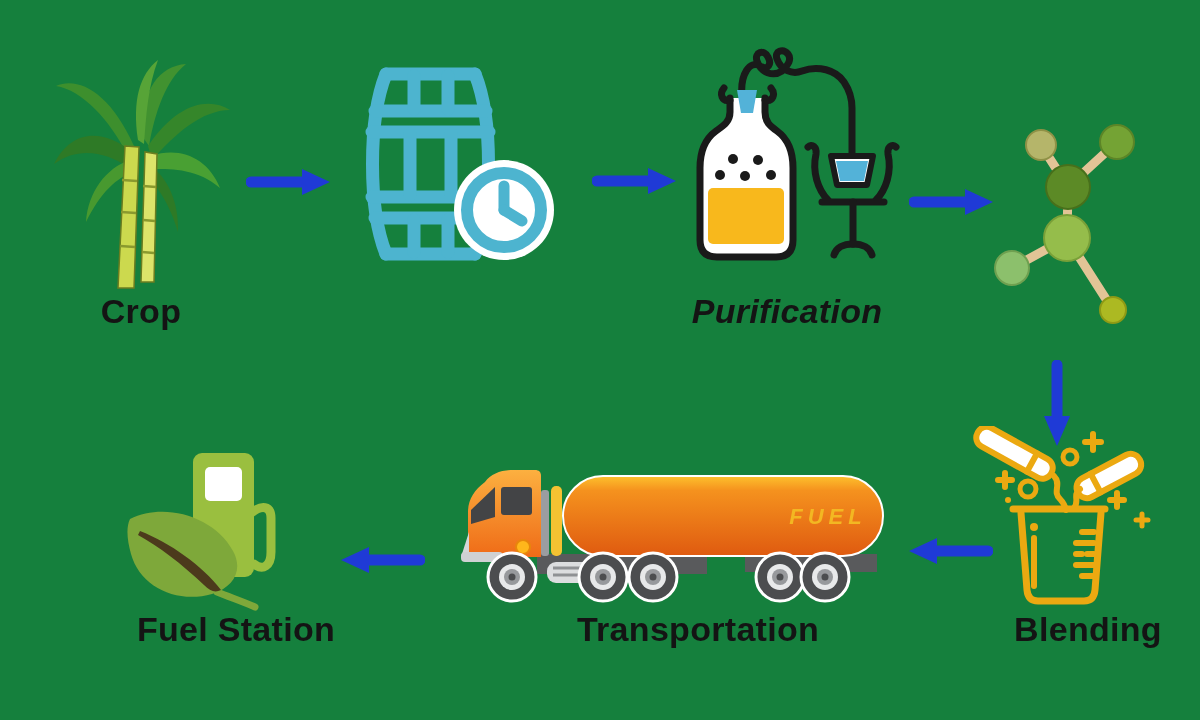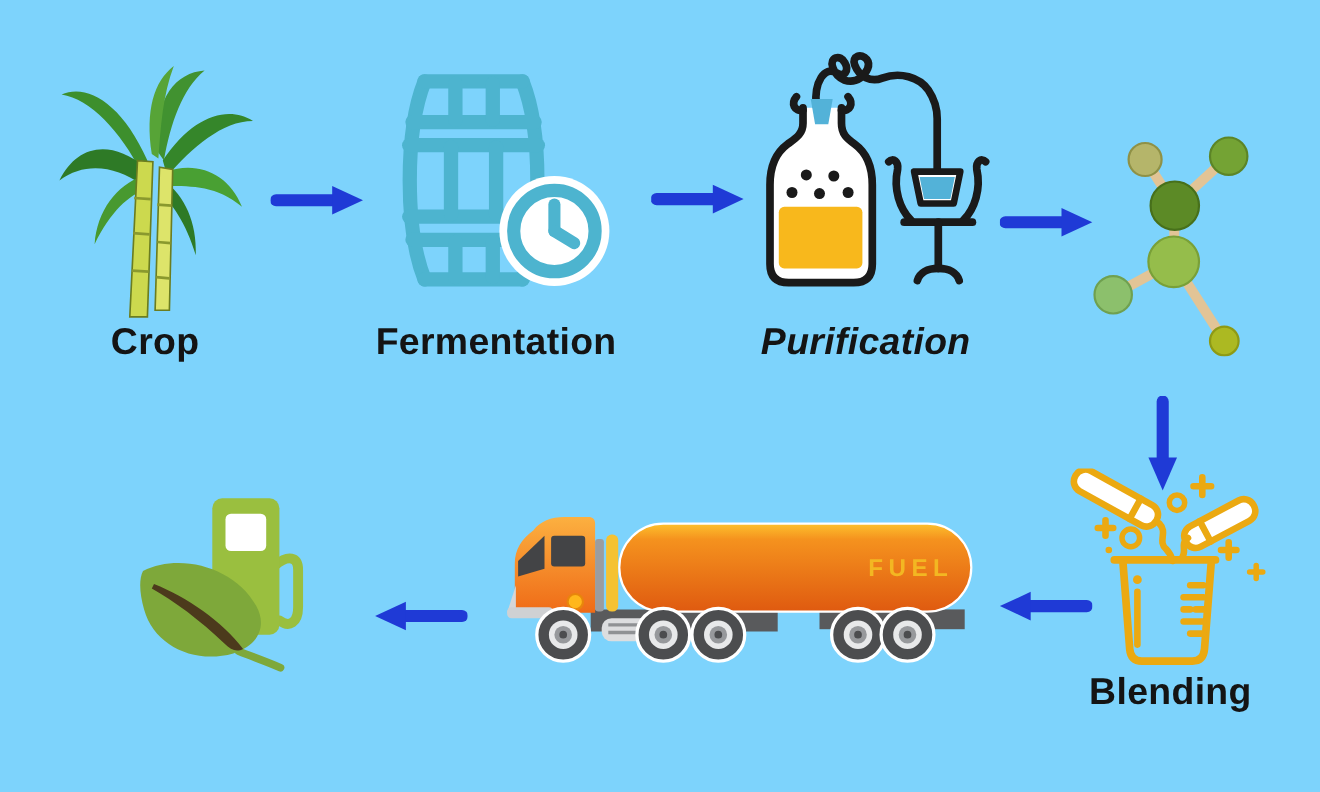--- a/index.html
+++ b/index.html
@@ -1,17 +1,17 @@
 <!DOCTYPE html>
 <html><head>
 <meta charset="utf-8">
 <style>
   html,body{margin:0;padding:0;background:#ffffff;}
   .canvas{
-    position:relative;width:1200px;height:720px;background:#7dd3fc;overflow:hidden;
+    position:relative;width:1200px;height:720px;background:#15803d;overflow:hidden;
     font-family:"Liberation Sans", sans-serif;
     text-align:right;
   }
   .icon{position:absolute;}
   .icon svg{display:block;width:100%;height:100%;}
   .arrow{position:absolute;}
   .arrow svg{display:block;width:100%;height:100%;}
   .flip{transform:scaleX(-1);}
   .step-label{
     position:absolute;transform:translateX(-50%);
@@ -74,21 +74,20 @@
         <line x1="90" y1="156" x2="90" y2="188"></line>
       </g>
       <circle cx="146" cy="146" r="50" fill="#ffffff"></circle>
       <circle cx="146" cy="146" r="37" fill="#ffffff" stroke="#4db4cf" stroke-width="12"></circle>
       <g stroke="#4db4cf" stroke-width="11" stroke-linecap="round" fill="none">
         <line x1="146" y1="146" x2="146" y2="122"></line>
         <line x1="146" y1="146" x2="164" y2="157"></line>
       </g>
     </svg>
   </div>
-  <div class="step-label" style="left:451px;top:292px;">Fermentation</div>
 
   <div class="arrow" style="left:592px;top:166px;width:86px;height:30px;">
     <svg viewBox="0 0 86 30">
       <line x1="5" y1="15" x2="58" y2="15" stroke="#1f3ad6" stroke-width="11" stroke-linecap="round"></line>
       <polygon points="56,2 84,15 56,28" fill="#1f3ad6"></polygon>
     </svg>
   </div>
 
   <div class="icon" style="left:678px;top:44px;width:230px;height:230px;">
     <svg viewBox="0 0 230 230">
@@ -191,30 +190,30 @@
         </g>
         <path d="M170,88 L170,100 M164,94 L176,94" stroke-width="5"></path>
 
         <circle cx="98" cy="31" r="7" stroke-width="5"></circle>
         <circle cx="56" cy="63" r="8" stroke-width="5"></circle>
       </g>
       <circle cx="62" cy="101" r="4" fill="#eba911"></circle>
       <circle cx="36" cy="74" r="3" fill="#eba911"></circle>
     </svg>
   </div>
-  <div class="step-label" style="left:1064px;top:610px;">Blending</div>
+  <div class="step-label" style="left:1088px;top:610px;">Blending</div>
 
   <div class="arrow flip" style="left:907px;top:536px;width:86px;height:30px;">
     <svg viewBox="0 0 86 30">
       <line x1="5" y1="15" x2="58" y2="15" stroke="#1f3ad6" stroke-width="11" stroke-linecap="round"></line>
       <polygon points="56,2 84,15 56,28" fill="#1f3ad6"></polygon>
     </svg>
   </div>
 
-  <div class="icon" style="left:455px;top:462px;width:450px;height:145px;">
+  <div class="icon" style="left:455px;top:462px;width:450px;height:145px;font-style:italic;">
     <svg viewBox="0 0 450 145">
       <defs>
         <linearGradient id="tankGrad" x1="0" y1="0" x2="0" y2="1">
           <stop offset="0" stop-color="#fdc12d"></stop>
           <stop offset="0.18" stop-color="#f5921e"></stop>
           <stop offset="1" stop-color="#df5a10"></stop>
         </linearGradient>
         <linearGradient id="cabGrad" x1="0" y1="0" x2="0" y2="1">
           <stop offset="0" stop-color="#fcb040"></stop>
           <stop offset="1" stop-color="#ef6b17"></stop>
@@ -268,20 +267,21 @@
         </g>
         <g transform="translate(370,115)">
           <circle r="24" fill="#4c4d4f" stroke="#ffffff" stroke-width="3"></circle>
             <circle r="13" fill="#e8e9ea"></circle>
             <circle r="8" fill="#97999c"></circle>
             <circle r="3.5" fill="#4c4d4f"></circle>
         </g>
       </g>
     </svg>
   </div>
+  <div class="step-label" style="left:698px;top:610px;">Transportation</div>
 
   <div class="arrow flip" style="left:339px;top:545px;width:86px;height:30px;">
     <svg viewBox="0 0 86 30">
       <line x1="5" y1="15" x2="58" y2="15" stroke="#1f3ad6" stroke-width="11" stroke-linecap="round"></line>
       <polygon points="56,2 84,15 56,28" fill="#1f3ad6"></polygon>
     </svg>
   </div>
 
   <div class="icon" style="left:122px;top:448px;width:155px;height:165px;">
     <svg viewBox="0 0 155 165">
@@ -290,14 +290,15 @@
 
       <rect x="71" y="5" width="61" height="124" rx="9" fill="#9abf3f"></rect>
       <rect x="83" y="19" width="37" height="34" rx="5" fill="#ffffff"></rect>
 
       <path d="M95,144 C110,150 122,154 133,159" stroke="#7ea83a" stroke-width="7" fill="none" stroke-linecap="round"></path>
 
       <path d="M8,71 C42,54 92,68 111,103 C121,121 113,139 90,146 C55,156 18,139 9,106 C5,92 4,79 8,71 Z" fill="#7ea83a"></path>
       <path d="M18,83 C48,95 80,117 99,142 C93,145 88,143 82,137 C60,116 36,98 16,87 Z" fill="#4c3a1c"></path>
     </svg>
   </div>
+  <div class="step-label" style="left:236px;top:610px;">Fuel Station</div>
 
 </div>
 
 </body></html>

